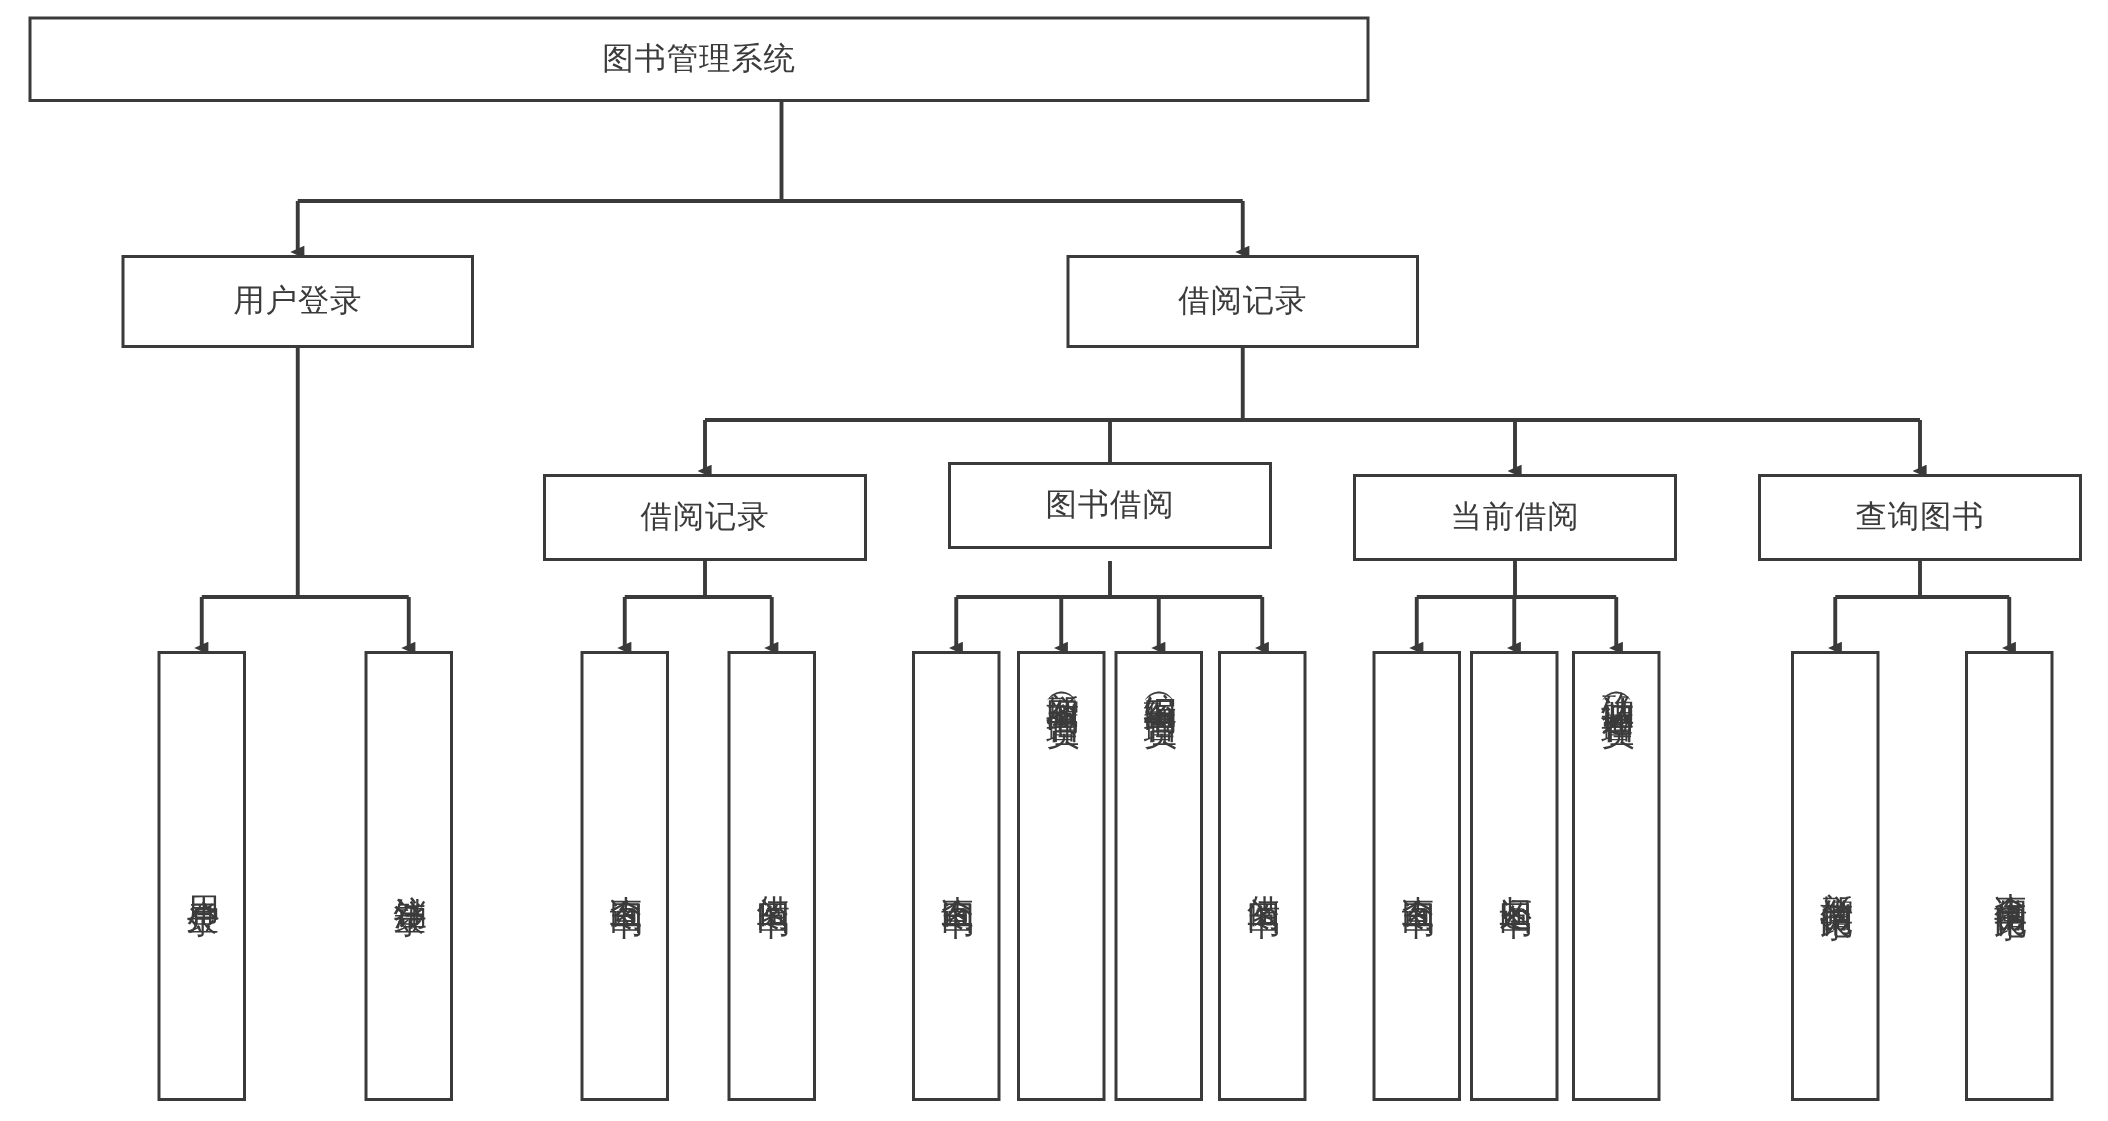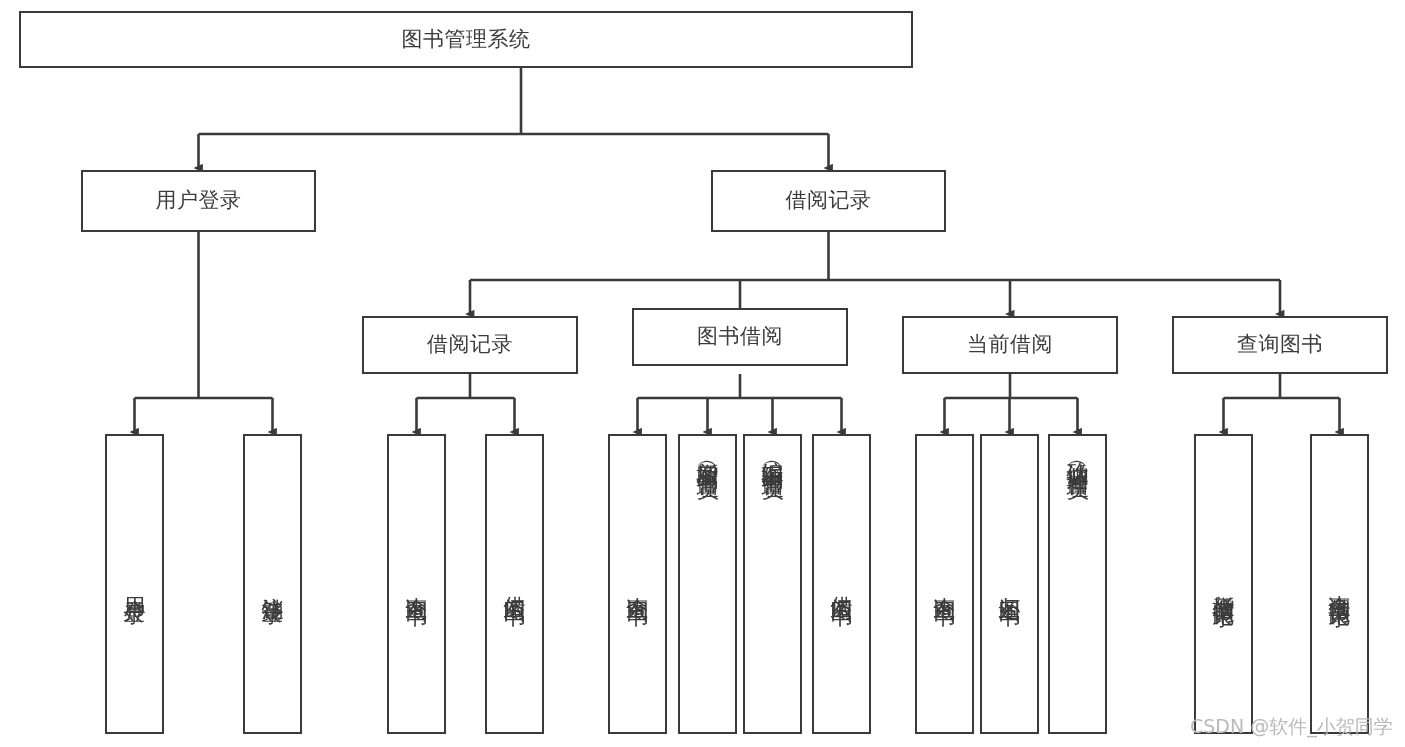--- a/index.html
+++ b/index.html
@@ -171,14 +171,13 @@
         <span class="node-label">确认归还（管理员）</span>
       </div>
       <div class="node vertical centerv" style="left: 1194px; top: 434px; width: 59px; height: 300px;">
         <span class="node-label">新增借阅记录</span>
       </div>
       <div class="node vertical centerv" style="left: 1310px; top: 434px; width: 59px; height: 300px;">
         <span class="node-label">查询借阅记录</span>
       </div>
     </div>
 
-  <div class="watermark">CSDN @软件_小贺同学</div>
 </div>
 
 </body></html>

